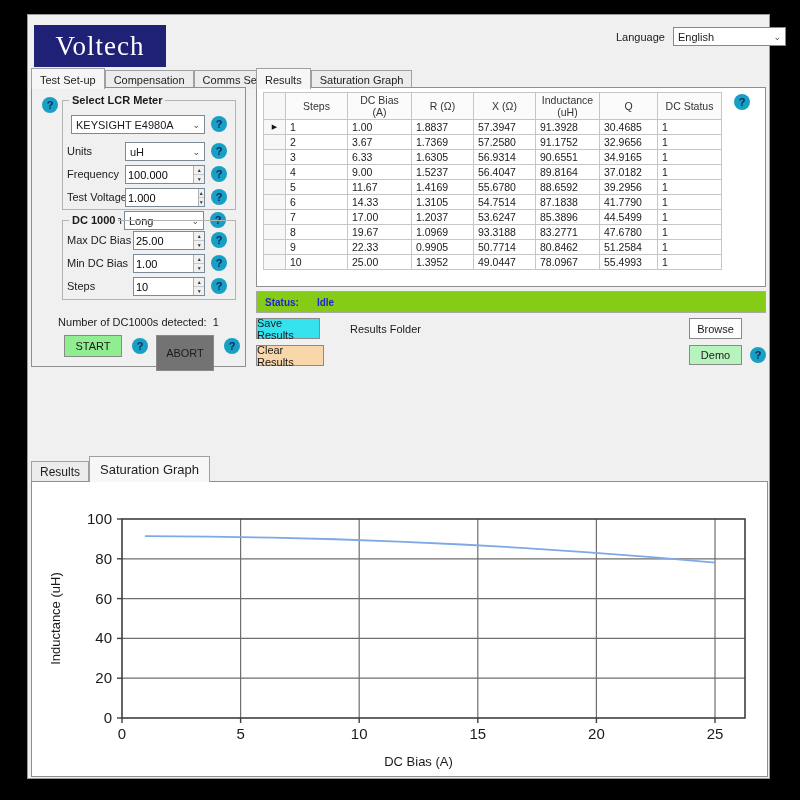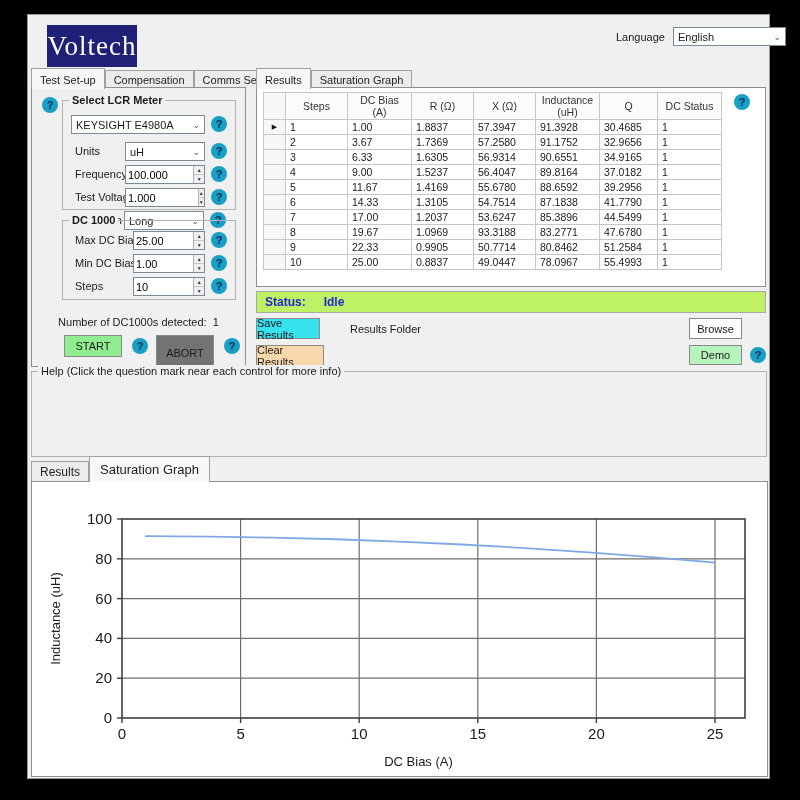--- a/index.html
+++ b/index.html
@@ -6,21 +6,21 @@
   body{
     width:800px;height:800px;background:#000;position:relative;overflow:hidden;
     font-family:"Liberation Sans", sans-serif;color:#1a1a1a;
   }
   .app{
     position:absolute;left:27px;top:14px;width:743px;height:765px;
     background:#f0f0f0;border:1px solid #9a9a9a;box-sizing:border-box;
   }
   
   .logo{
-    position:absolute;left:19px;top:10px;width:90px;height:42px;background:#1e2176;
+    position:absolute;left:6px;top:10px;width:132px;height:42px;background:#1e2176;
     color:#fff;font-family:"Liberation Serif", serif;font-size:27px;
     display:flex;align-items:center;justify-content:center;letter-spacing:1px;
   }
   .title{
     position:absolute;left:220px;top:38px;width:530px;text-align:center;
     font-size:17px;font-weight:bold;color:#111;
   }
   .lang-label{position:absolute;left:588px;top:16px;font-size:11px;}
   .combo{
     background:#fff;border:1px solid #7a8a99;box-sizing:border-box;
@@ -54,21 +54,21 @@
   .qmark::after{content:"?";}
   .groupbox{
     position:absolute;border:1px solid #b3b3b3;box-sizing:border-box;
   }
   .groupbox .legend{
     position:absolute;top:-7px;left:6px;background:#f0f0f0;padding:0 3px;
     font-size:11px;font-weight:bold;white-space:nowrap;
   }
   .gb-lcr{left:30px;top:12px;width:174px;height:110px;}
   .gb-dc{left:30px;top:132px;width:174px;height:80px;}
-  .flabel{position:absolute;font-size:11px;top:3px;left:12px;white-space:nowrap;}
+  .flabel{position:absolute;font-size:11px;top:3px;left:4px;white-space:nowrap;}
   .field{
     position:absolute;background:#fff;border:1px solid #7a8a99;box-sizing:border-box;
     height:19px;font-size:11px;display:flex;align-items:center;
   }
   .field.numeric input{
     border:none;outline:none;width:100%;text-align:left;font-size:11px;
     font-family:Liberation Sans, sans-serif;padding:0 2px;background:transparent;
   }
   .spin{
     width:12px;height:17px;display:flex;flex-direction:column;border-left:1px solid #b0b0b0;
@@ -93,22 +93,22 @@
   table.grid{border-collapse:collapse;position:absolute;left:6px;top:4px;font-size:10.5px;}
   table.grid th, table.grid td{
     border:1px solid #c6c6c6;padding:1px 4px;height:15px;box-sizing:border-box;
   }
   table.grid th{font-weight:normal;text-align:center;background:#fbfbfb;color:#333;}
   table.grid td{text-align:left;background:#fff;}
   table.grid .sel{width:22px;min-width:22px;background:#f7f7f7;text-align:center;font-size:7px;color:#111;}
   
   .statusbar{
     position:absolute;left:228px;top:276px;width:510px;height:22px;
-    border:1px solid #a8a8a8;box-sizing:border-box;background:#bef264;
-    display:flex;align-items:center;font-size:12px;font-weight:bold;color:#2424cf;
+    border:1px solid #a8a8a8;box-sizing:border-box;background:#84cc16;
+    display:flex;align-items:center;font-size:10px;font-weight:bold;color:#2424cf;
   }
   .statusbar .slabel{margin-left:8px;}
   .statusbar .sval{margin-left:18px;}
   .btn-save{left:228px;top:303px;width:64px;height:21px;background:#35e2ee;}
   .btn-clear{left:228px;top:330px;width:68px;height:21px;background:#f8d7ab;}
   .rf-label{position:absolute;left:322px;top:308px;font-size:11px;}
   .rf-input{
     position:absolute;left:381px;top:303px;width:272px;height:21px;background:#fff;
     border:1px solid #7a7a7a;box-sizing:border-box;font-size:13px;font-family:inherit;
     padding:0 4px;
@@ -339,21 +339,21 @@
             <td>0.9905</td>
             <td>50.7714</td>
             <td>80.8462</td>
             <td>51.2584</td>
             <td>1</td>
           </tr>
           <tr>
             <td class="sel"></td>
             <td>10</td>
             <td>25.00</td>
-            <td>0.8837</td>
+            <td>1.3952</td>
             <td>49.0447</td>
             <td>78.0967</td>
             <td>55.4993</td>
             <td>1</td>
           </tr>
         </tbody>
     </table>
     <span class="qmark" style="left:477px;top:6px;"></span>
   </div>
 
@@ -362,23 +362,20 @@
     <span class="sval">Idle</span>
   </div>
 
   <div class="btn btn-save">Save Results</div>
   <div class="btn btn-clear">Clear Results</div>
   <div class="rf-label">Results Folder</div>
   <div class="btn btn-browse">Browse</div>
   <div class="btn btn-demo">Demo</div>
   <span class="qmark" style="left:722px;top:332px;"></span>
 
-  <div class="groupbox helpbox">
-    <span class="legend">Help (Click the question mark near each control for more info)</span>
-  </div>
 
   <div class="tabstrip tabstrip-bottom" id="bottom-tabs">
       <span class="tab">Results</span>
       <span class="tab active">Saturation Graph</span>
     </div>
 
   <div class="panel-chart">
     <svg id="sat-chart" width="737" height="296">
         <line x1="90" y1="196.2" x2="713" y2="196.2" stroke="#6e6e6e" stroke-width="1.2"></line>
         <line x1="90" y1="156.39999999999998" x2="713" y2="156.39999999999998" stroke="#6e6e6e" stroke-width="1.2"></line>

